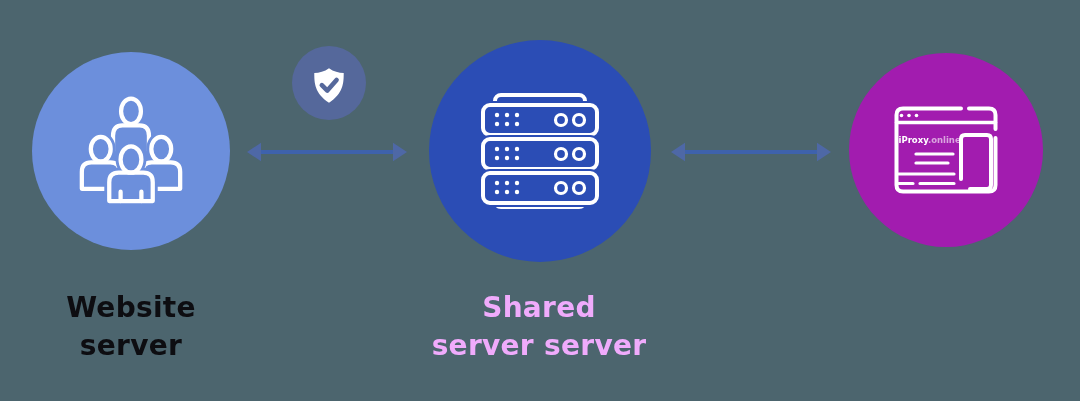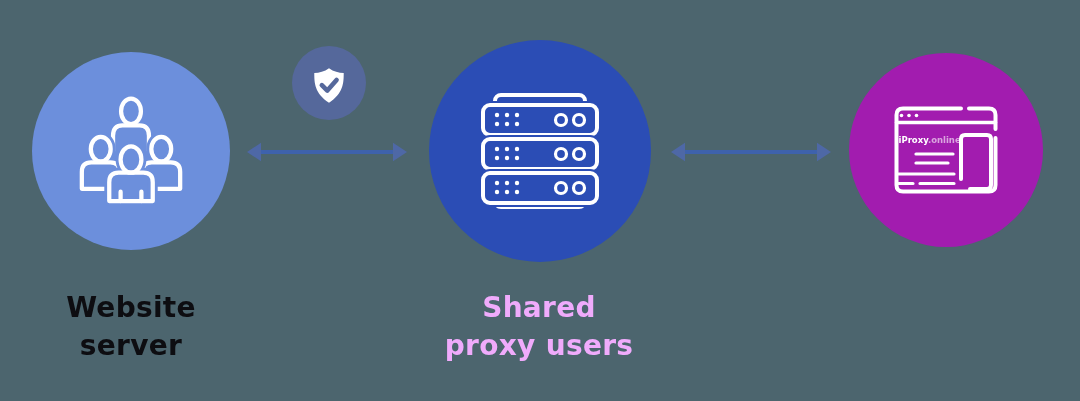--- a/index.html
+++ b/index.html
@@ -150,16 +150,16 @@
       <path d="M68,74 V34 Q68,30 72,30 H94 Q98,30 98,34 V80 Q98,84 94,84 H77"></path>
     </svg>
   </div>
 
   <div class="node-label label-users" style="color: rgb(13, 13, 17);">
     <span>Website</span>
     <span>server</span>
   </div>
   <div class="node-label label-proxy" style="color: #f0abfc;">
     <span>Shared</span>
-    <span>proxy users</span>
+    <span>server server</span>
   </div>
 
 </div>
 
 </body></html>

